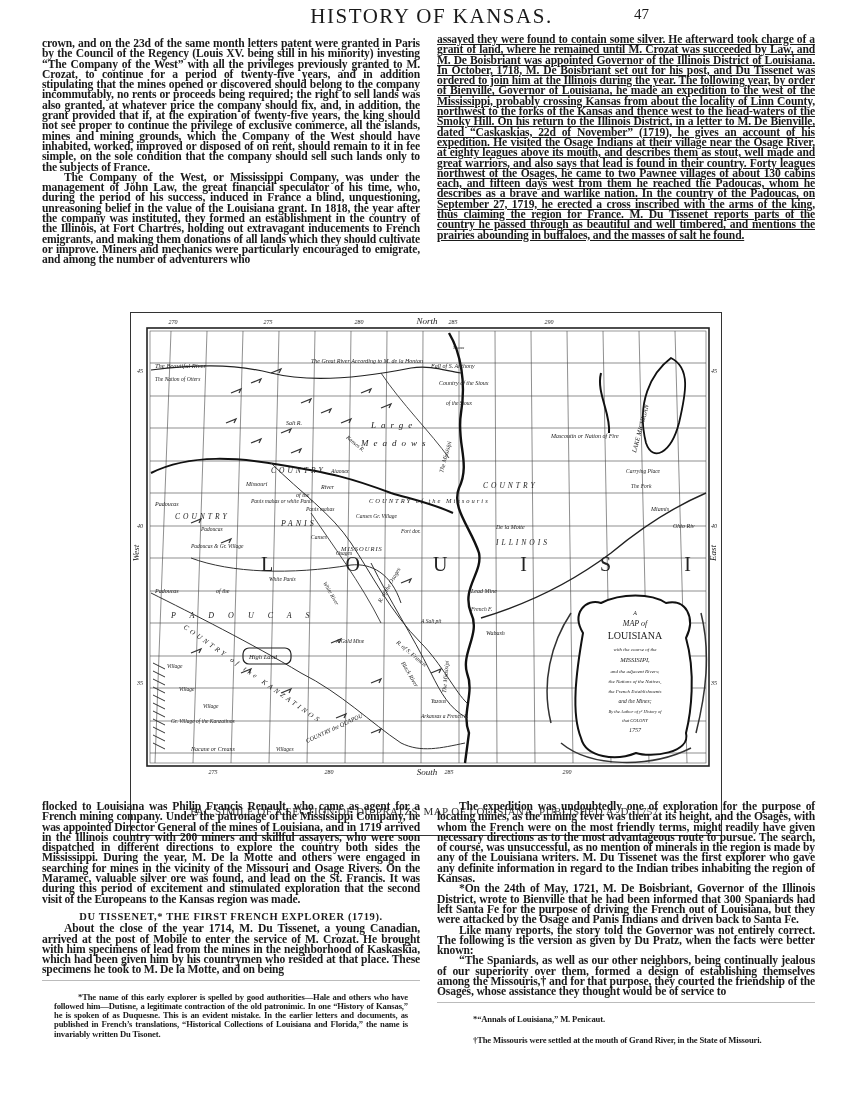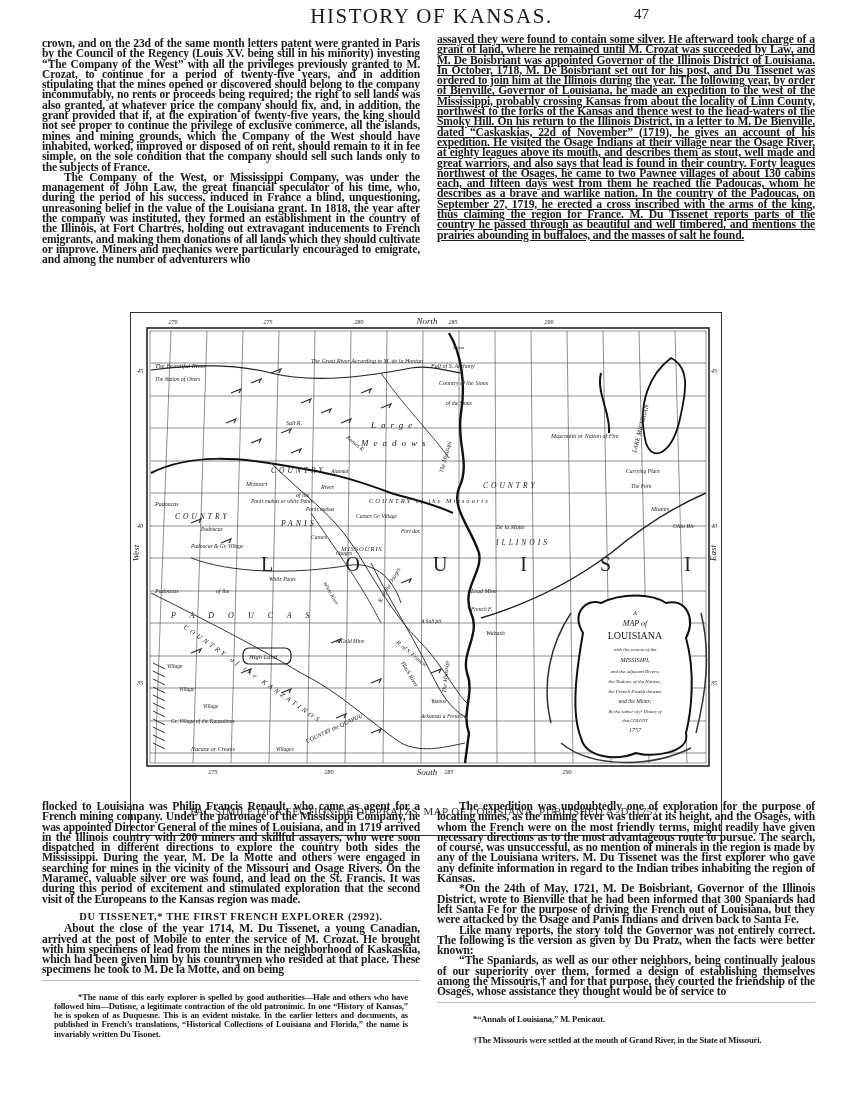--- a/index.html
+++ b/index.html
@@ -251,21 +251,21 @@
       <text x="504" y="409" font-size="4.5" text-anchor="middle">that COLONY</text>
       <text x="504" y="419" font-size="6" text-anchor="middle">1757</text>
     </g>
   </svg>
 </div>
 
 <div class="caption">FAC SIMILE OF A SECTION OF DU PRATZS' MAP OF LOUISIANA, PUBLISHED A. D. 1757.</div>
 
 <div class="col col-bl">
   <p>flocked to Louisiana was Philip Francis Renault, who came as agent for a French mining company. Under the patronage of the Mississippi Company, he was appointed Director General of the mines of Louisiana, and in 1719 arrived in the Illinois country with 200 miners and skillful assayers, who were soon dispatched in different directions to explore the country both sides the Mississippi. During the year, M. De la Motte and others were engaged in searching for mines in the vicinity of the Missouri and Osage Rivers. On the Maramec, valuable silver ore was found, and lead on the St. Francis. It was during this period of excitement and stimulated exploration that the second visit of the Europeans to the Kansas region was made.</p>
-  <p class="heading"><span class="sc">DU TISSENET,</span><span>*</span><span class="sc"> THE FIRST FRENCH EXPLORER</span><span> (2992).</span></p>
+  <p class="heading"><span class="sc">DU TISSENET,</span><span>*</span><span class="sc"> THE FIRST FRENCH EXPLORER</span><span> (1719).</span></p>
   <p class="ind">About the close of the year 1714, M. Du Tissenet, a young Canadian, arrived at the post of Mobile to enter the service of M. Crozat. He brought with him specimens of lead from the mines in the neighborhood of Kaskaskia, which had been given him by his countrymen who resided at that place. These specimens he took to M. De la Motte, and on being</p>
   <div class="fnrule"></div>
   <div class="fn">
     <p class="ind">*The name of this early explorer is spelled by good authorities—Hale and others who have followed him—Dutisne, a legitimate contraction of the old patronimic. In one “History of Kansas,” he is spoken of as Duquesne. This is an evident mistake. In the earlier letters and documents, as published in French’s translations, “Historical Collections of Louisiana and Florida,” the name is invariably written Du Tisonet.</p>
   </div>
 </div>
 
 <div class="col col-br">
   <p class="ind">The expedition was undoubtedly one of exploration for the purpose of locating mines, as the mining fever was then at its height, and the Osages, with whom the French were on the most friendly terms, might readily have given necessary directions as to the most advantageous route to pursue. The search, of course, was unsuccessful, as no mention of minerals in the region is made by any of the Louisiana writers. M. Du Tissenet was the first explorer who gave any definite information in regard to the Indian tribes inhabiting the region of Kansas.</p>
   <p class="ind">*On the 24th of May, 1721, M. De Boisbriant, Governor of the Illinois District, wrote to Bienville that he had been informed that 300 Spaniards had left Santa Fe for the purpose of driving the French out of Louisiana, but they were attacked by the Osage and Panis Indians and driven back to Santa Fe.</p>

